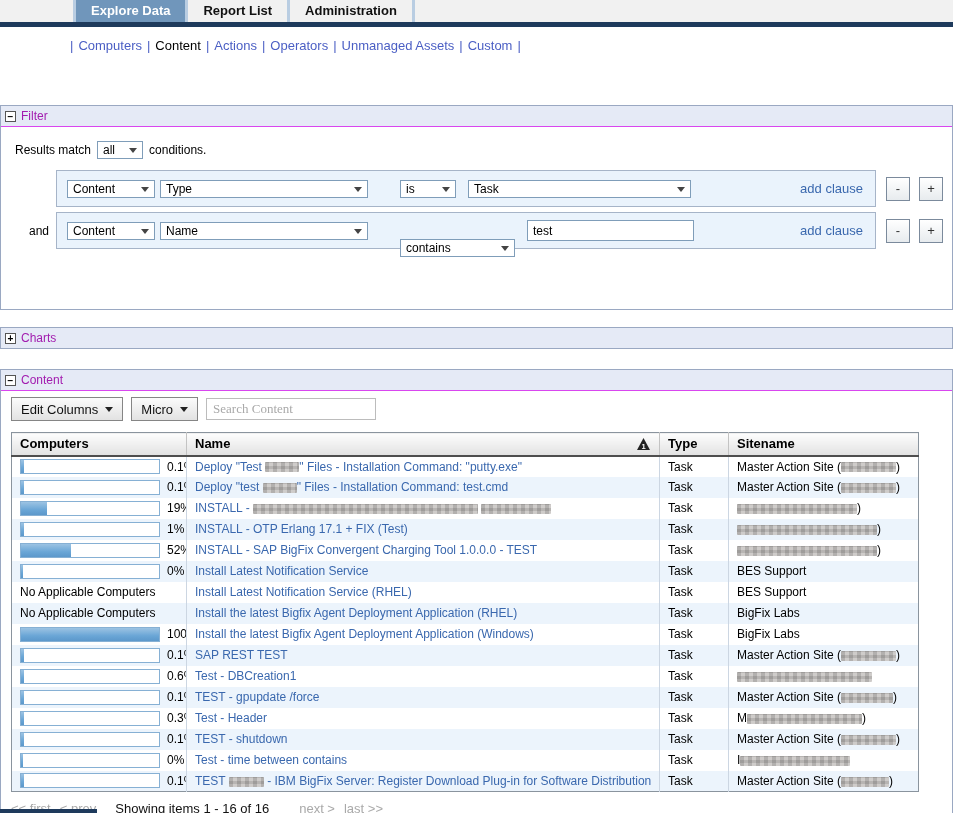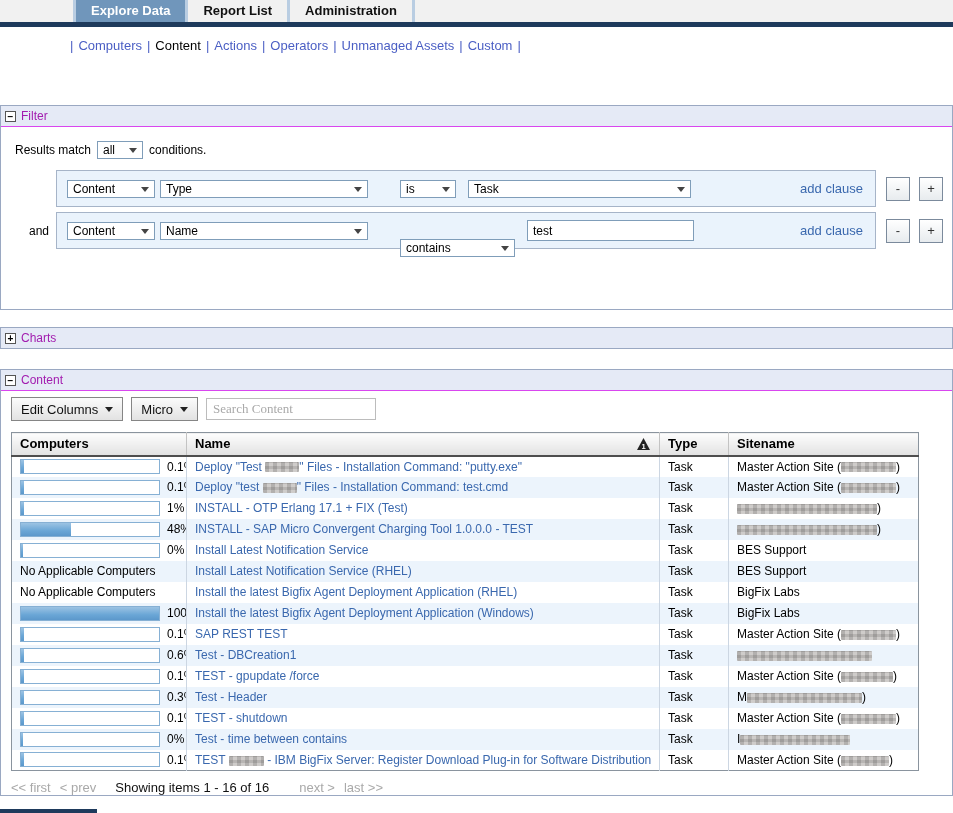--- a/index.html
+++ b/index.html
@@ -229,39 +229,52 @@
               </div>
             </td>
             <td><a class="namelink" href="#">Deploy "test <span class="redact" style="width: 34px;"></span>" Files - Installation Command: test.cmd</a></td>
             <td>Task</td>
             <td>Master Action Site (<span class="redact" style="width: 55px;"></span>)</td>
           </tr>
           <tr>
             <td>
               <div class="pwrap">
                 <span class="pbar">
+                  <span class="pfill" style="width: 19%;"></span>
+                </span>
+                <span class="plabel">19%</span>
+              </div>
+            </td>
+            <td><a class="namelink" href="#">INSTALL - <span class="redact" style="width: 225px;"></span> <span class="redact" style="width: 70px;"></span></a></td>
+            <td>Task</td>
+            <td><span class="redact" style="width: 120px;"></span>)</td>
+          </tr>
+          <tr>
+            <td>
+              <div class="pwrap">
+                <span class="pbar">
                   <span class="pfill" style="width: 2%;"></span>
                 </span>
                 <span class="plabel">1%</span>
               </div>
             </td>
             <td><a class="namelink" href="#">INSTALL - OTP Erlang 17.1 + FIX (Test)</a></td>
             <td>Task</td>
             <td><span class="redact" style="width: 140px;"></span>)</td>
           </tr>
           <tr>
             <td>
               <div class="pwrap">
                 <span class="pbar">
                   <span class="pfill" style="width: 36%;"></span>
                 </span>
-                <span class="plabel">48%</span>
-              </div>
-            </td>
-            <td><a class="namelink" href="#">INSTALL - SAP Micro Convergent Charging Tool 1.0.0.0 - TEST</a></td>
+                <span class="plabel">52%</span>
+              </div>
+            </td>
+            <td><a class="namelink" href="#">INSTALL - SAP BigFix Convergent Charging Tool 1.0.0.0 - TEST</a></td>
             <td>Task</td>
             <td><span class="redact" style="width: 140px;"></span>)</td>
           </tr>
           <tr>
             <td>
               <div class="pwrap">
                 <span class="pbar">
                   <span class="pfill" style="width: 1.5%;"></span>
                 </span>
                 <span class="plabel">0%</span>

